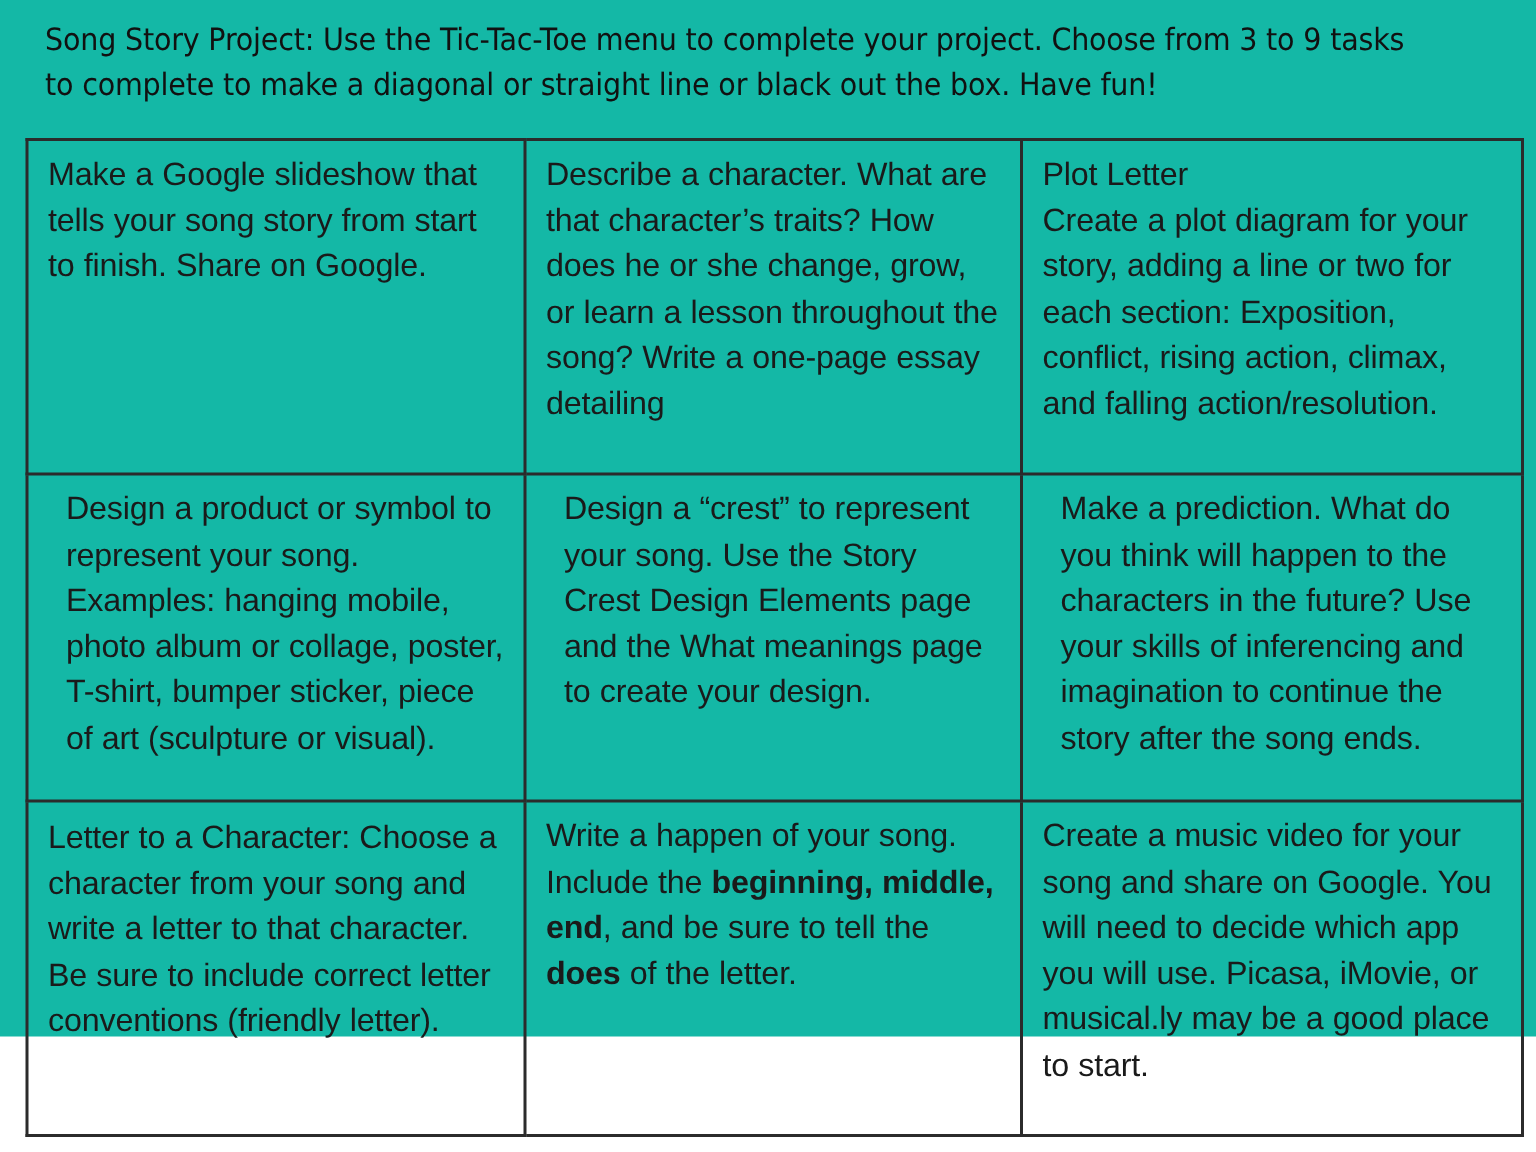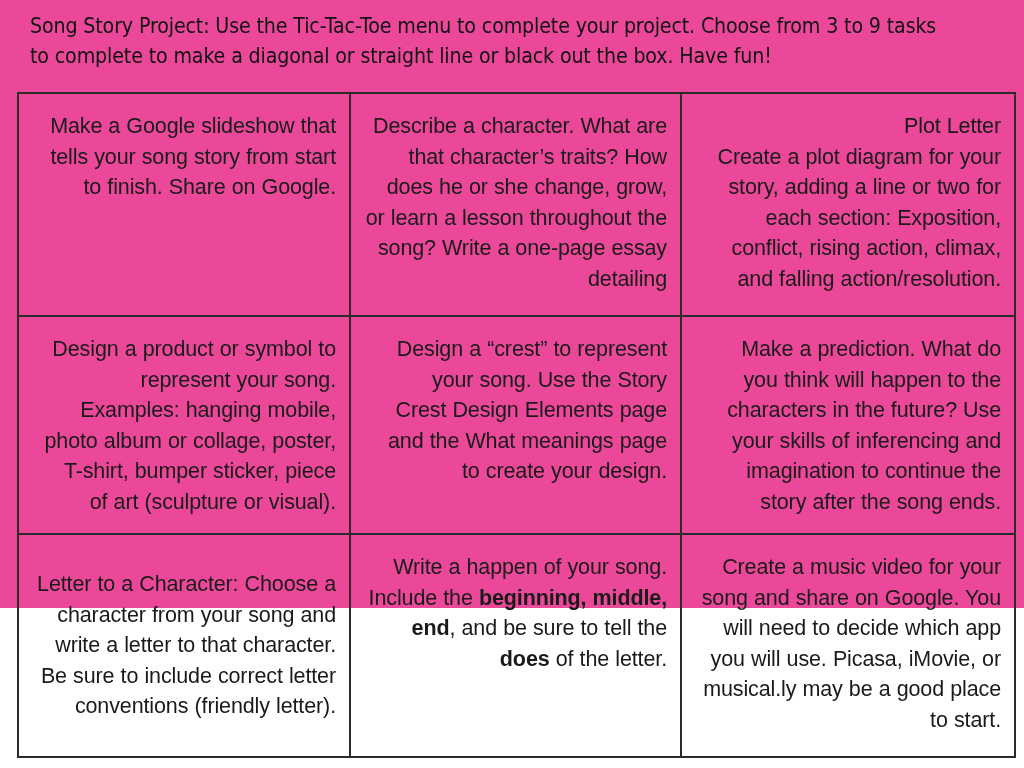--- a/index.html
+++ b/index.html
@@ -13,22 +13,22 @@
     height: 768px;
     overflow: hidden;
     font-family: "Liberation Sans", "DejaVu Sans", sans-serif;
     color: #1a1a1a;
     -webkit-font-smoothing: antialiased;
   }
 
   #slide {
     position: relative;
     width: 1024px;
-    height: 608px;
-    background: #ec4899;
+    height: 691px;
+    background: #14b8a6;
   }
 
   
   .header-block {
     position: absolute;
     left: 30px;
     top: 11px;
     width: 975px;
     font-family: "DejaVu Sans", sans-serif;
     font-size: 20.5px;
@@ -61,31 +61,30 @@
   .col-c { width: 332px; }
 
   .row-1 td { height: 221px; }
   .row-2 td { height: 216px; padding-left: 12px; }
   .row-3 td { height: 221px; }
 
   .cell-inner {
     font-family: "Liberation Sans", "DejaVu Sans", sans-serif;
     font-size: 21.5px;
     line-height: 30.5px;
-    text-align: right;
+    text-align: left;
     color: #1a1a1a;
     padding: 7px 13px 0 13px;
     letter-spacing: -0.12px;
     word-spacing: 0.3px;
-    margin-top: 10px;
   }
 
   
   .overflow-cell .cell-inner {
-    padding-top: 24px;
+    padding-top: 8px;
   }
 
   .cell-inner b {
     font-weight: 700;
   }
 </style>
 </head>
 <body>
 
 <div id="slide">

